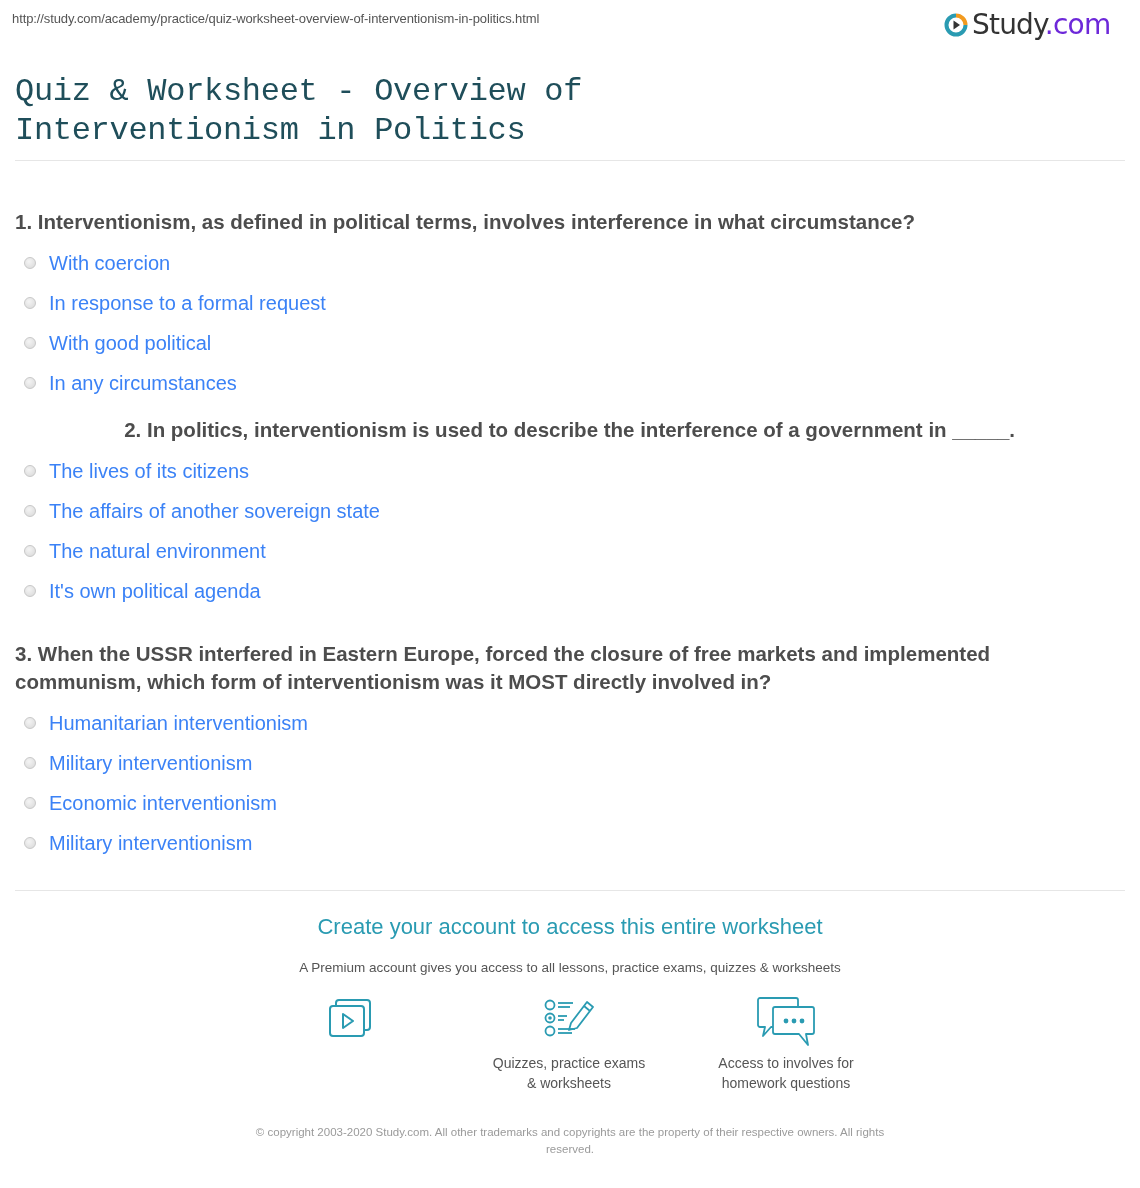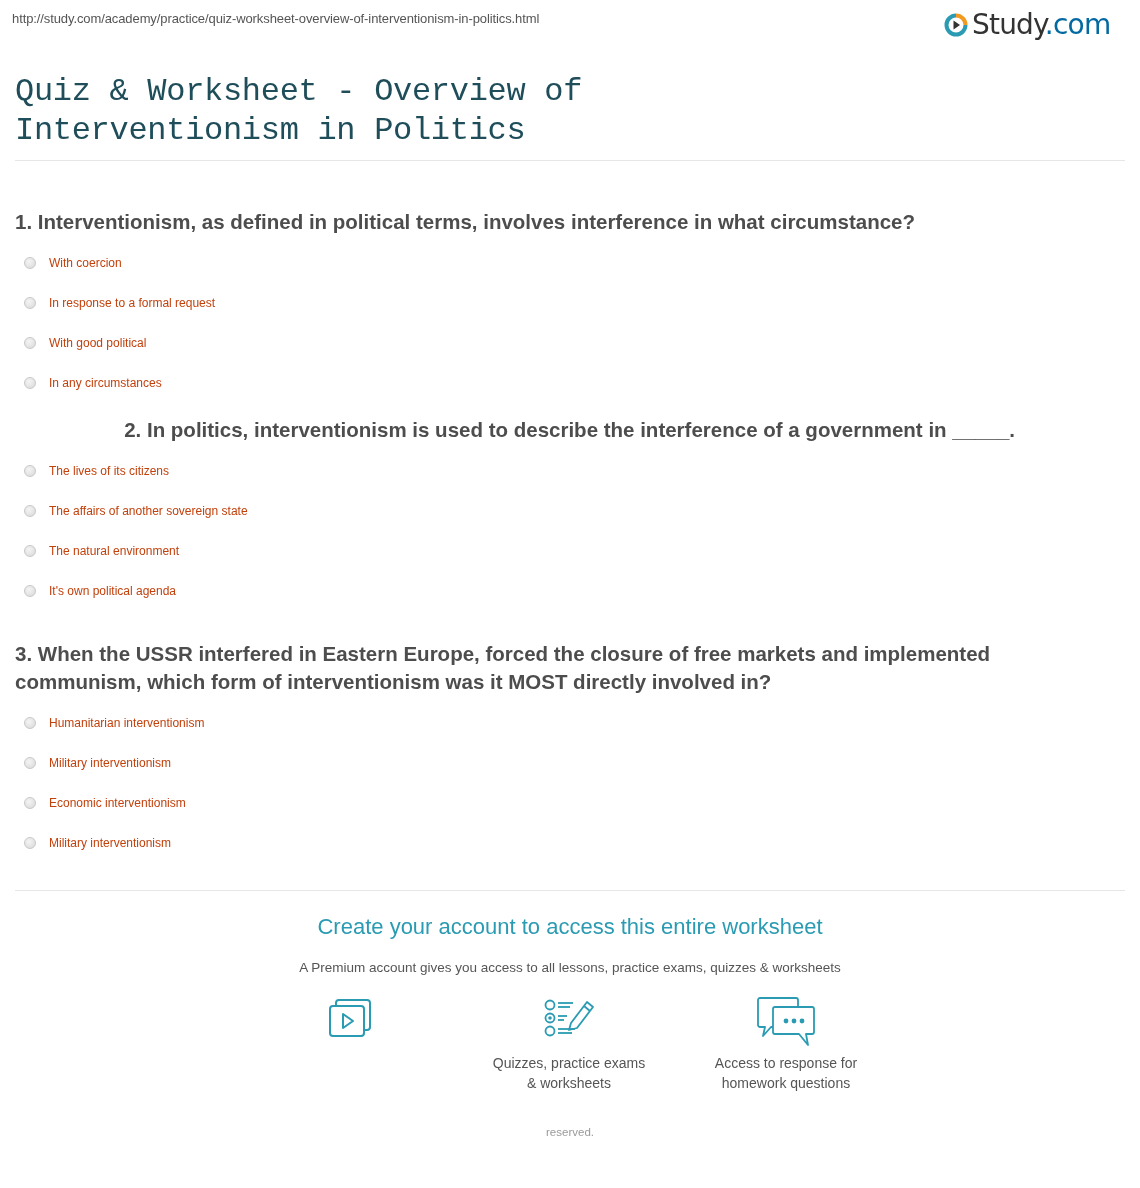--- a/index.html
+++ b/index.html
@@ -38,21 +38,21 @@
     margin-right: 4px;
   }
   .logo-text {
     font-family: "DejaVu Sans", sans-serif;
     font-size: 28px;
     font-weight: 500;
     color: #333333;
     letter-spacing: -0.8px;
     line-height: 1;
   }
-  .logo-dot { color: #0369a1; }
+  .logo-dot { color: #6d28d9; }
   .page-title {
     position: absolute;
     left: 15px;
     top: 72px;
     width: 860px;
     margin: 0;
     font-family: Liberation Mono, monospace;
     font-size: 32px;
     font-weight: normal;
     line-height: 39px;
@@ -95,22 +95,22 @@
     height: 10px;
     border-radius: 50%;
     border: 1px solid #c8c8c8;
     background: radial-gradient(circle at 40% 35%, #f4f4f4, #d8d8d8);
     margin-left: 9px;
     margin-right: 13px;
     flex: 0 0 auto;
   }
   .answer-label {
     font-family: "Liberation Sans", sans-serif;
-    font-size: 12px;
-    color: #c2410c;
+    font-size: 20px;
+    color: #3b82f6;
   }
   .cta {
     position: absolute;
     left: 0;
     top: 912px;
     width: 1140px;
     text-align: center;
   }
   .cta-title {
     font-family: "Liberation Sans", sans-serif;
@@ -284,21 +284,22 @@
 
   <div class="feature" style="left:686px;">
     <svg class="feature-icon" width="66" height="52" viewBox="0 0 66 52">
       <path d="M7 3 H43 a2 2 0 0 1 2 2 V30 a2 2 0 0 1 -2 2 H18 L10 41 L12 32 H7 a2 2 0 0 1 -2 -2 V5 a2 2 0 0 1 2 -2 Z" fill="#ffffff" stroke="#2a9bb2" stroke-width="1.8" stroke-linejoin="round"></path>
       <path d="M22 12 H59 a2 2 0 0 1 2 2 V37 a2 2 0 0 1 -2 2 H53 L55 50 L46 39 H22 a2 2 0 0 1 -2 -2 V14 a2 2 0 0 1 2 -2 Z" fill="#ffffff" stroke="#2a9bb2" stroke-width="1.8" stroke-linejoin="round"></path>
       <circle cx="33" cy="26" r="2.4" fill="#2a9bb2"></circle>
       <circle cx="41" cy="26" r="2.4" fill="#2a9bb2"></circle>
       <circle cx="49" cy="26" r="2.4" fill="#2a9bb2"></circle>
     </svg>
     <div class="feature-label">
-      <div>Access to response for</div>
+      <div>Access to involves for</div>
       <div>homework questions</div>
     </div>
   </div>
 </div>
 
 <div class="copyright">
+  <div>© copyright 2003-2020 Study.com. All other trademarks and copyrights are the property of their respective owners. All rights</div>
   <div>reserved.</div>
 </div>
 
 </body></html>

